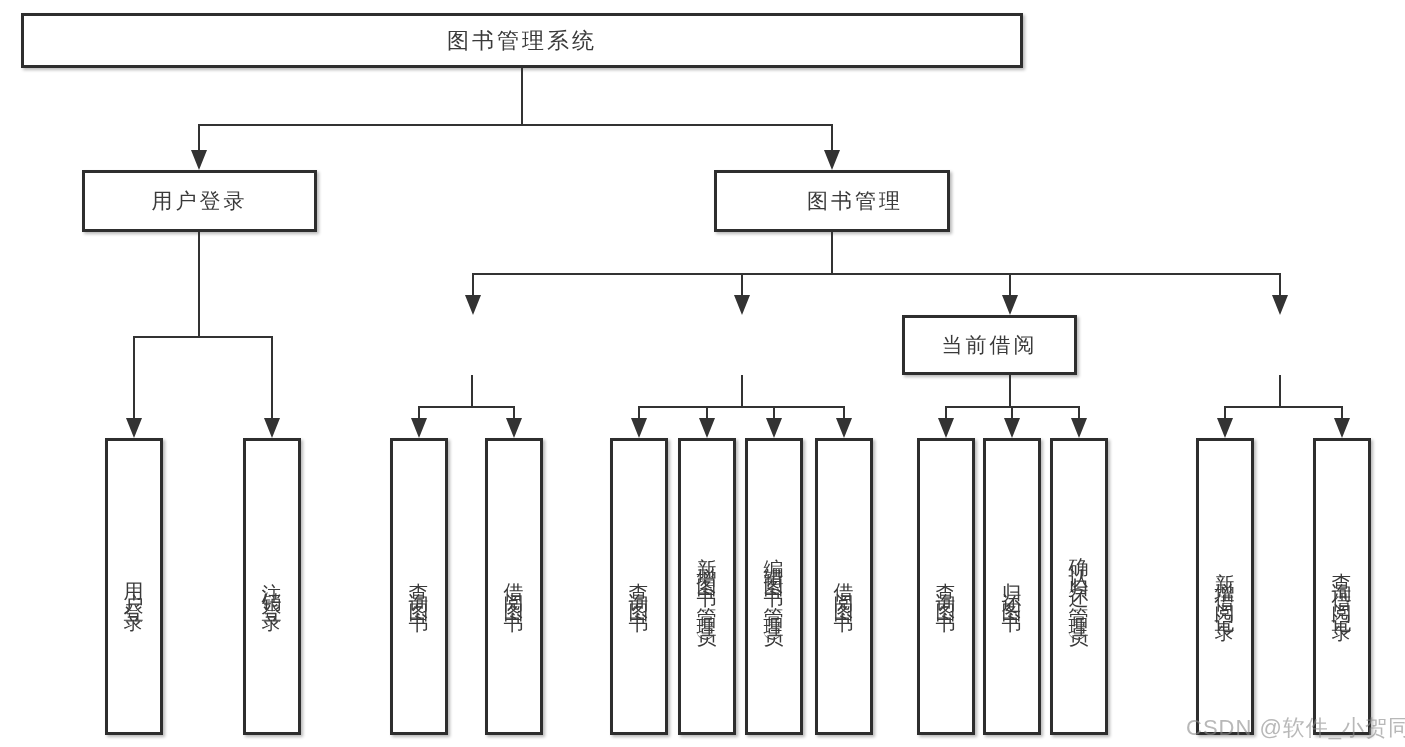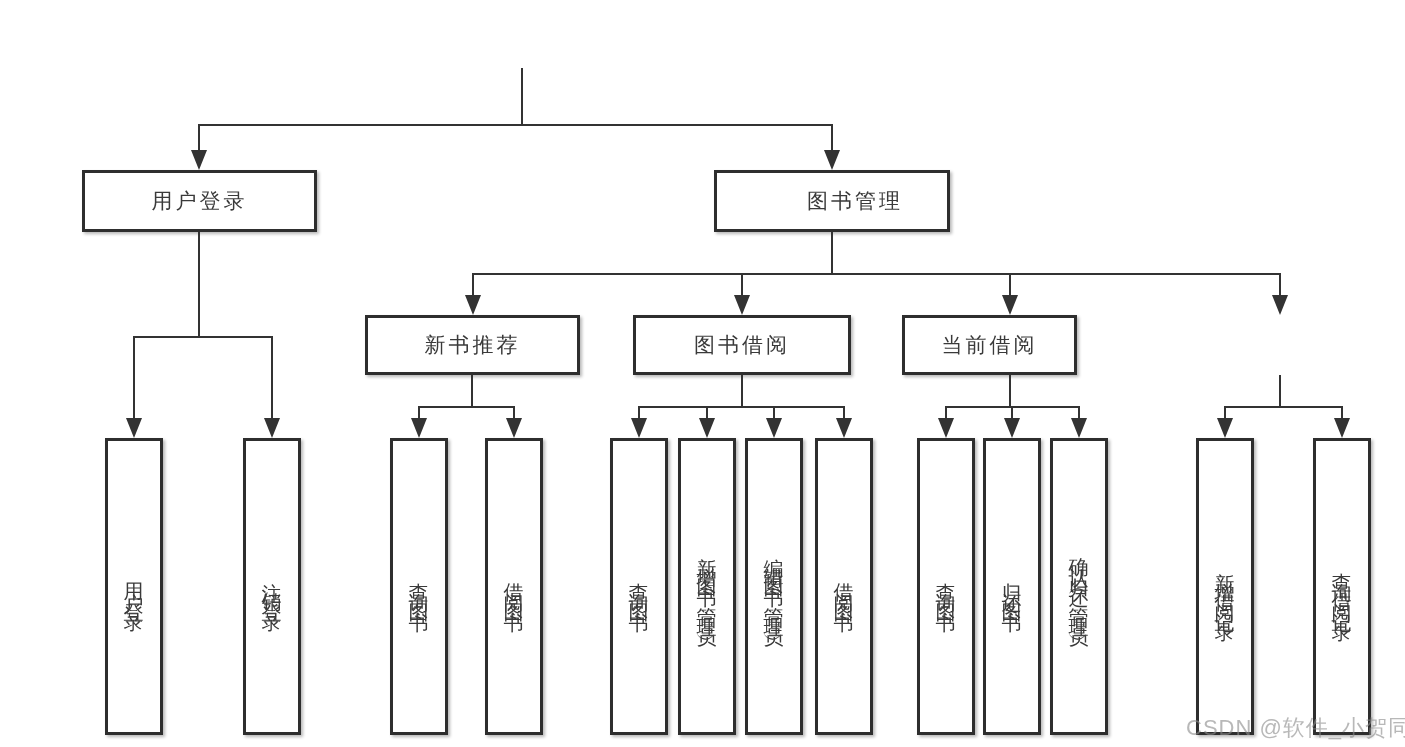--- a/index.html
+++ b/index.html
@@ -36,26 +36,25 @@
   #watermark{
     position:absolute;left:1186px;top:713px;z-index:20;
     font-size:22px;letter-spacing:1px;color:rgba(140,140,140,0.62);white-space:nowrap;
   }
 </style>
 </head>
 <body>
 
 <div id="stage">
 
+  <div class="box root" style="left:21px;top:13px;width:1002px;height:55px;">图书管理系统</div>
 
   <div class="box" style="left:82px;top:170px;width:235px;height:62px;">用户登录</div>
   <div class="box" style="left:714px;top:170px;width:236px;height:62px;padding-left:46px;">图书管理</div>
 
-  <div class="box" style="left:365px;top:315px;width:215px;height:60px;">新书推荐</div>
-  <div class="box" style="left:633px;top:315px;width:218px;height:60px;">图书借阅</div>
   <div class="box" style="left:902px;top:315px;width:175px;height:60px;">当前借阅</div>
 
   <div class="vbox" style="left:105px;">
       <span>用户登录</span>
     </div>
   <div class="vbox" style="left:243px;">
       <span>注销登录</span>
     </div>
 
   <div class="vbox" style="left:390px;">

